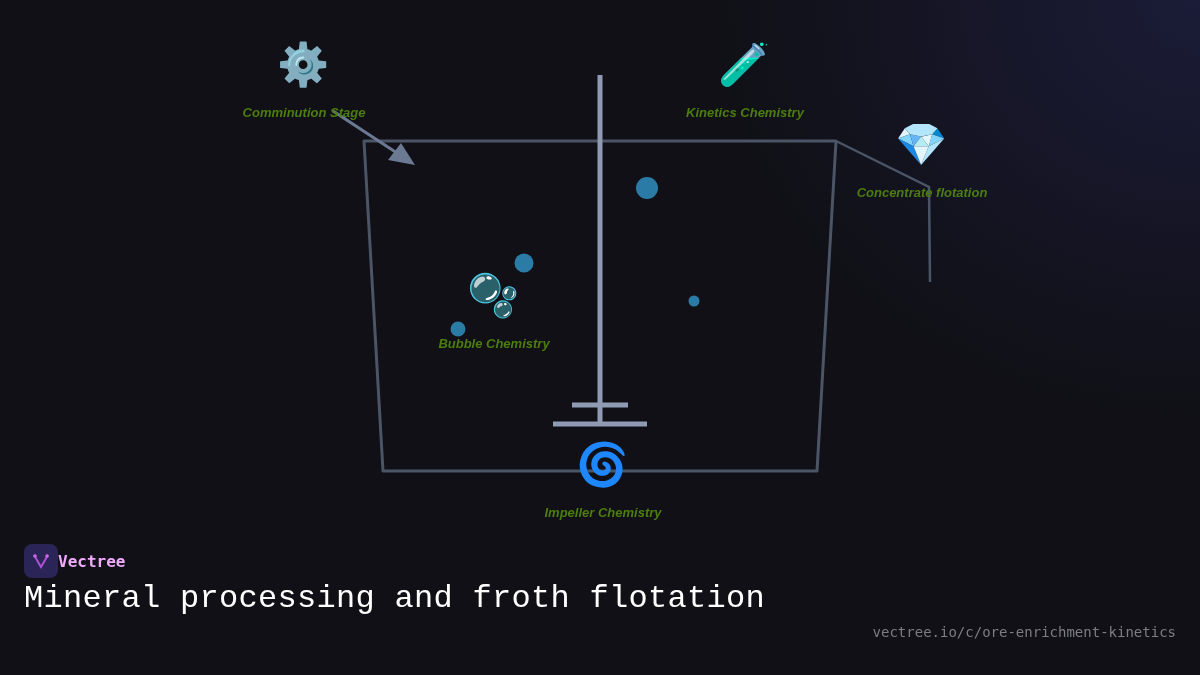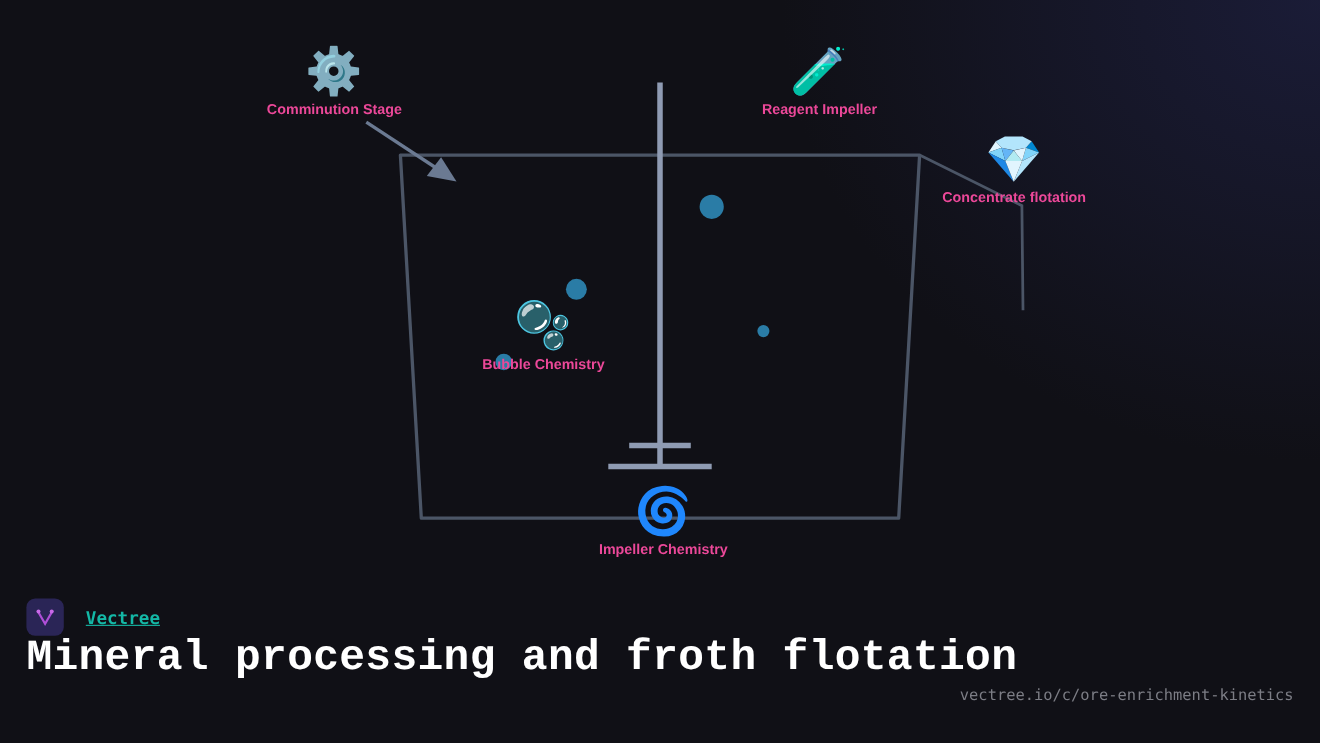--- a/index.html
+++ b/index.html
@@ -10,36 +10,36 @@
     }
     .bg-glow {
       position: absolute; inset: 0;
       background:
         radial-gradient(ellipse 700px 600px at 1200px 0px, rgba(30,32,66,0.75), rgba(16,16,22,0) 70%);
     }
     svg.diagram { position: absolute; left: 0; top: 0; }
     .node { position: absolute; text-align: center; transform: translateX(-50%); }
     .node .icon { font-size: 42px; line-height: 50px; display: block; }
     .node .label {
-      display: block; color: #ec4899; font-weight: bold; font-size: 13px;
-      white-space: nowrap; margin-top: 2px;
+      display: block; color: #4d7c0f; font-weight: bold; font-size: 13px;
+      white-space: nowrap; margin-top: 15px; font-style: italic;
     }
     .brand { position: absolute; left: 24px; top: 544px; display: flex; align-items: center; }
     .brand-logo {
       width: 34px; height: 34px; border-radius: 8px; background: #2a2556;
       display: flex; align-items: center; justify-content: center;
     }
     .brand-name {
-      margin-left: 20px; color: #14b8a6; font-family: "DejaVu Sans Mono", monospace;
-      font-weight: bold; font-size: 16px; text-decoration: underline;
+      margin-left: 0; color: #f0abfc; font-family: "DejaVu Sans Mono", monospace;
+      font-weight: bold; font-size: 16px;
     }
     .title {
       position: absolute; left: 24px; top: 582px; margin: 0; color: #ffffff;
-      font-family: "Liberation Mono", monospace; font-weight: bold;
-      font-size: 39px; line-height: 33px; letter-spacing: 0.3px;
+      font-family: "Liberation Mono", monospace; font-weight: normal;
+      font-size: 32px; line-height: 33px; letter-spacing: 0.3px;
     }
     .url {
       position: absolute; right: 24px; top: 624px; color: #7c7d85;
       font-family: "DejaVu Sans Mono", monospace; font-size: 14px; margin-left: 32px;
     }
   </style>
 </head>
 <body>
 
 <div class="bg-glow"></div>
@@ -63,21 +63,21 @@
   <circle cx="694" cy="301" r="5.5" fill="#2a7ca6"></circle>
 </svg>
 
 <div class="node" style="left:304px; top:40px;">
   <span class="icon">⚙️</span>
   <span class="label">Comminution Stage</span>
 </div>
 
 <div class="node" style="left:745px; top:40px;">
   <span class="icon">🧪</span>
-  <span class="label">Reagent Impeller</span>
+  <span class="label">Kinetics Chemistry</span>
 </div>
 
 <div class="node" style="left:922px; top:120px;">
   <span class="icon">💎</span>
   <span class="label">Concentrate flotation</span>
 </div>
 
 <div class="node" style="left:494px; top:271px;">
   <span class="icon">🫧</span>
   <span class="label">Bubble Chemistry</span>

